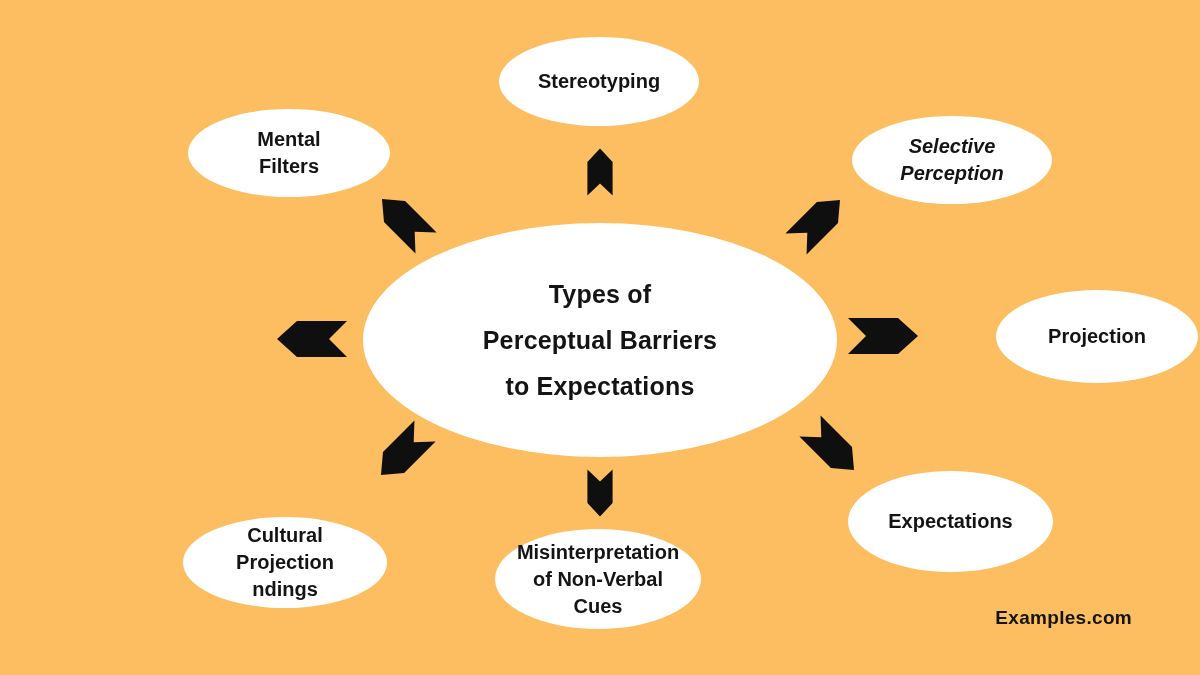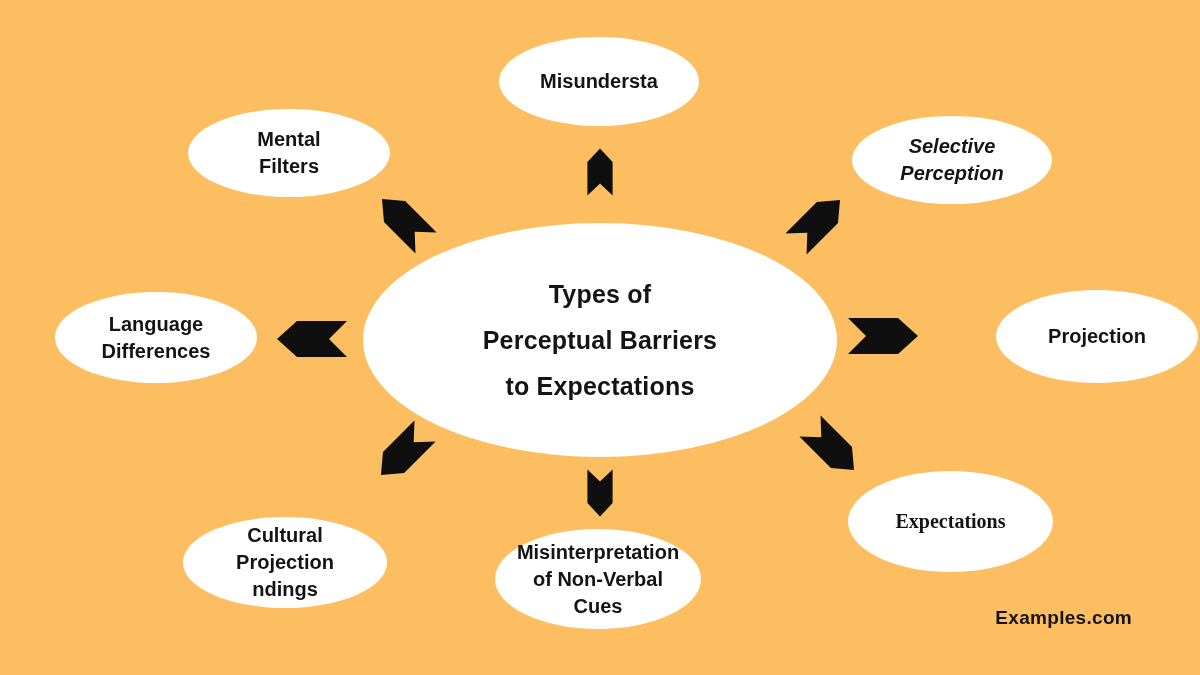--- a/index.html
+++ b/index.html
@@ -62,60 +62,54 @@
   <div class="node center" style="left:363px;top:223px;width:474px;height:234px;">
     <div class="label">
       <span>Types of</span>
       <span>Perceptual Barriers</span>
       <span>to Expectations</span>
     </div>
   </div>
 
   <div class="node" style="left:499px;top:37px;width:200px;height:89px;">
     <div class="label">
-      <span>Misundersta</span>
+      <span>Stereotyping</span>
     </div>
   </div>
 
   <div class="node" style="left:188px;top:109px;width:202px;height:88px;">
     <div class="label">
       <span>Mental</span>
       <span>Filters</span>
     </div>
   </div>
 
   <div class="node" style="left:852px;top:116px;width:200px;height:88px;font-style:italic;">
     <div class="label">
       <span>Selective</span>
       <span>Perception</span>
     </div>
   </div>
 
-  <div class="node" style="left:55px;top:292px;width:202px;height:91px;">
-    <div class="label">
-      <span>Language</span>
-      <span>Differences</span>
-    </div>
-  </div>
 
   <div class="node" style="left:996px;top:290px;width:202px;height:93px;">
     <div class="label">
       <span>Projection</span>
     </div>
   </div>
 
   <div class="node" style="left:183px;top:477px;width:204px;height:91px;margin-top:40px;">
     <div class="label">
       <span>Cultural</span>
       <span>Projection</span>
       <span>ndings</span>
     </div>
   </div>
 
-  <div class="node" style="left:848px;top:471px;width:205px;height:101px;font-family:Liberation Serif, serif;">
+  <div class="node" style="left:848px;top:471px;width:205px;height:101px;">
     <div class="label">
       <span>Expectations</span>
     </div>
   </div>
 
   <div class="node" style="left:495px;top:529px;width:206px;height:100px;">
     <div class="label">
       <span>Misinterpretation</span>
       <span>of Non-Verbal</span>
       <span>Cues</span>

